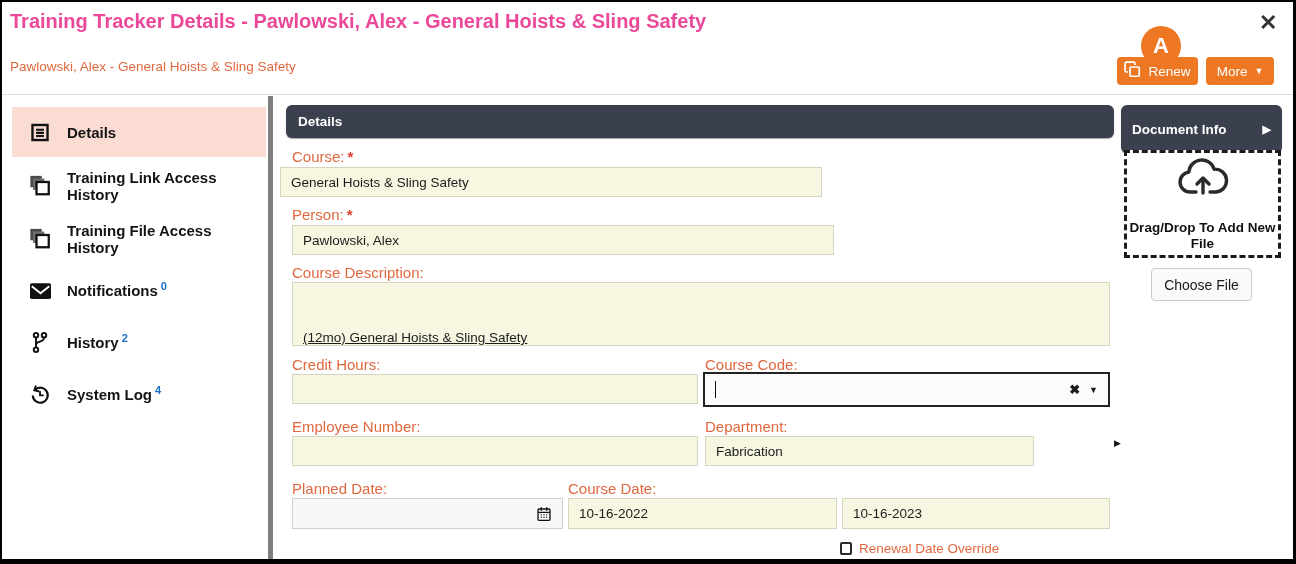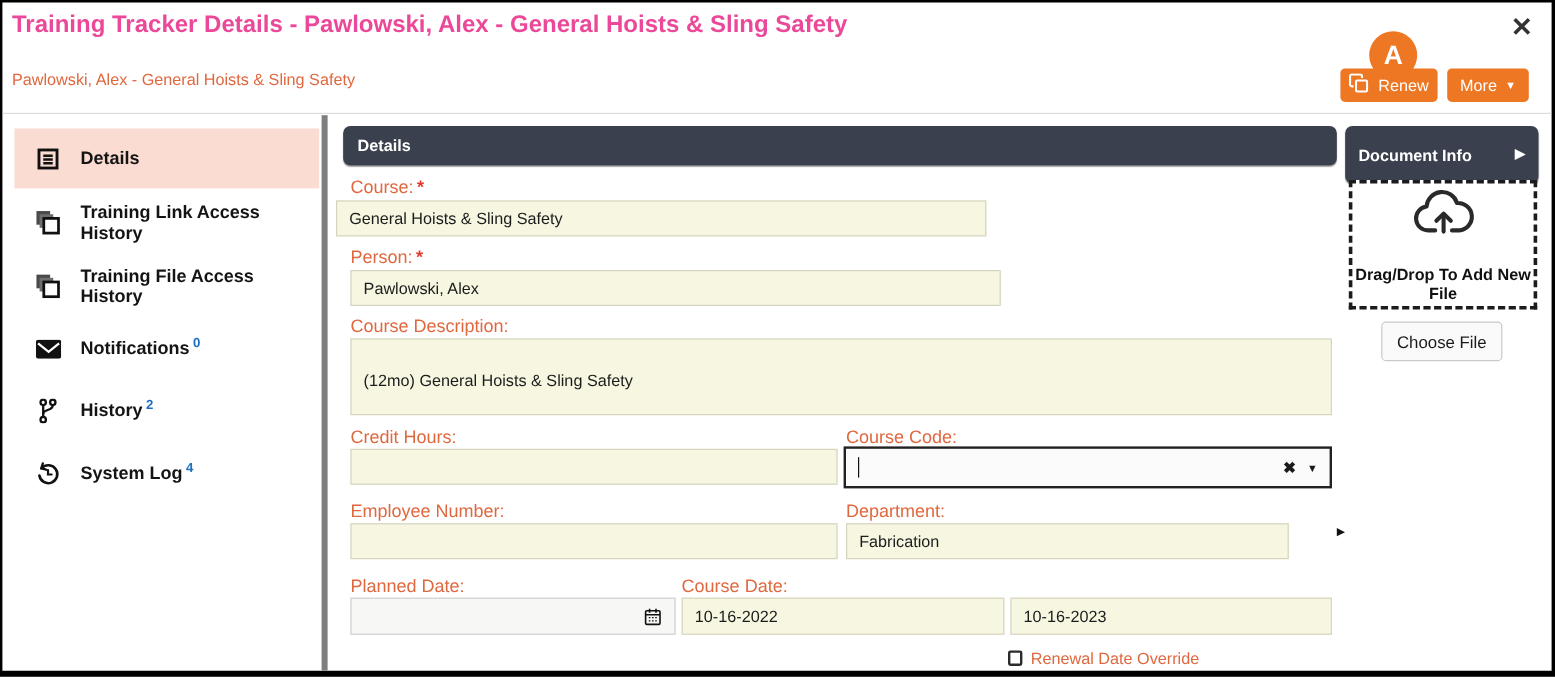--- a/index.html
+++ b/index.html
@@ -34,21 +34,21 @@
     display:flex; align-items:center; box-shadow:0 1px 1px rgba(0,0,0,.35); }
   .ph-details { left:284px; top:103px; width:828px; height:33px; padding:0 12px; }
   .ph-docinfo { left:1119px; top:103px; width:161px; height:48px; padding:0 11px; justify-content:space-between; }
   .ph-caret { font-size:11px; line-height:1; }
   
   .flabel { position:absolute; font-size:15px; color:#e0683f; white-space:nowrap; }
   .req { color:#e33b2e; font-weight:bold; margin-left:3px; }
   .finput { position:absolute; background:#f6f6e1; border:1px solid #d5d5c0; font-size:13.5px; color:#1c1c1c;
     display:flex; align-items:center; padding:0 10px; cursor:text; }
   .finput.gray { background:#f7f7f6; border-color:#cfcfcf; }
-  .ftextarea { align-items:center; padding-top:6px; }
+  .ftextarea { align-items:flex-end; padding-top:6px;text-decoration:underline; }
   .combo { background:#fbfbfb; border:2px solid #222; justify-content:space-between; }
   .combo-right { display:flex; align-items:center; gap:9px; color:#1a1a1a; }
   .combo-clear { font-size:13px; font-weight:bold; cursor:pointer; }
   .combo-caret { font-size:9px; cursor:pointer; }
   .cursor-bar { width:1px; height:17px; background:#111; }
   .cal-btn { margin-left:auto; cursor:pointer; display:flex; align-items:center; }
   .expand-right { position:absolute; left:1112px; top:436px; font-size:9px; color:#111; cursor:pointer; }
   .chk-row { position:absolute; left:838px; top:539px; display:flex; align-items:center; gap:7px; cursor:pointer; }
   .chk-box { width:12px; height:13px; border:2px solid #2b2b2b; border-radius:2px; background:#fff; }
   .chk-label { font-size:13.5px; color:#e0683f; }
@@ -205,21 +205,21 @@
   <div class="flabel" style="left:290px;top:416px;">
     <span>Employee Number:</span>
   </div>
   <div class="finput" style="left:290px;top:434px;width:406px;height:30px;">
     <span></span>
   </div>
 
   <div class="flabel" style="left:703px;top:416px;">
     <span>Department:</span>
   </div>
-  <div class="finput" style="left:703px;top:434px;width:369px;height:30px;">
+  <div class="finput" style="left:703px;top:434px;width:329px;height:30px;">
     <span>Fabrication</span>
   </div>
   <span class="expand-right">▶</span>
 
   <div class="flabel" style="left:290px;top:478px;">
     <span>Planned Date:</span>
   </div>
   <div class="finput gray" style="left:290px;top:496px;width:271px;height:31px;">
     <span></span>
     <span class="cal-btn">

